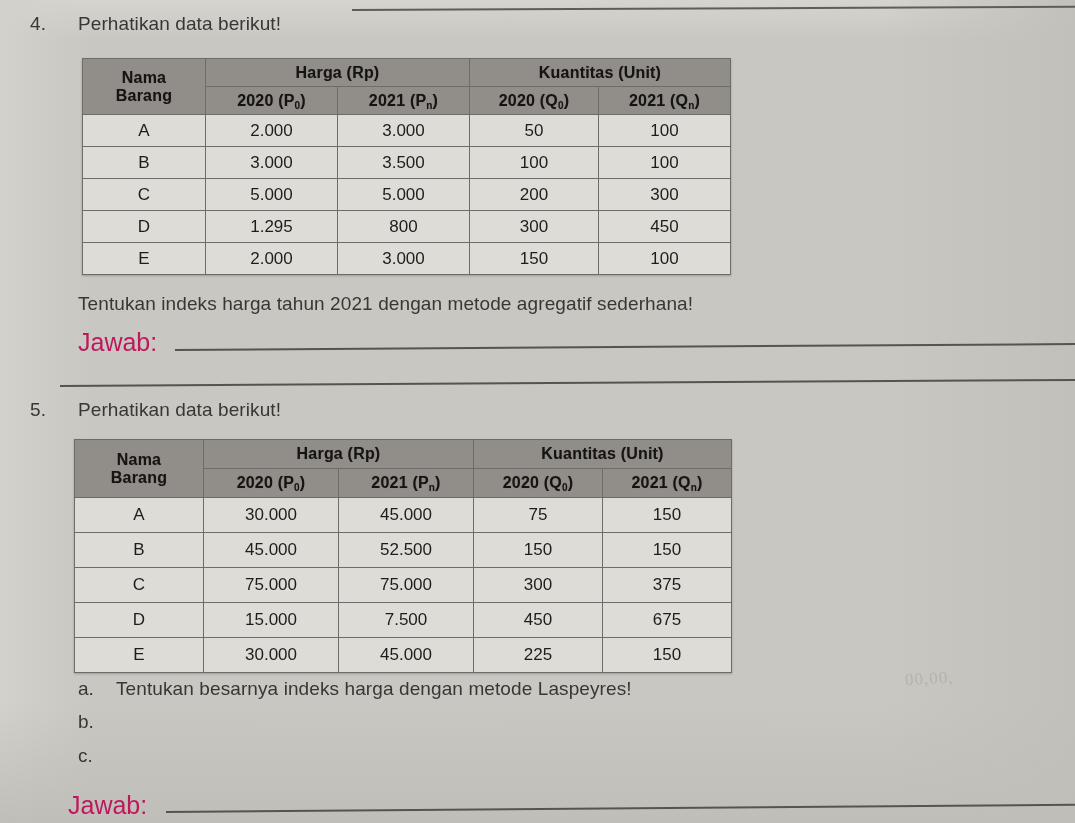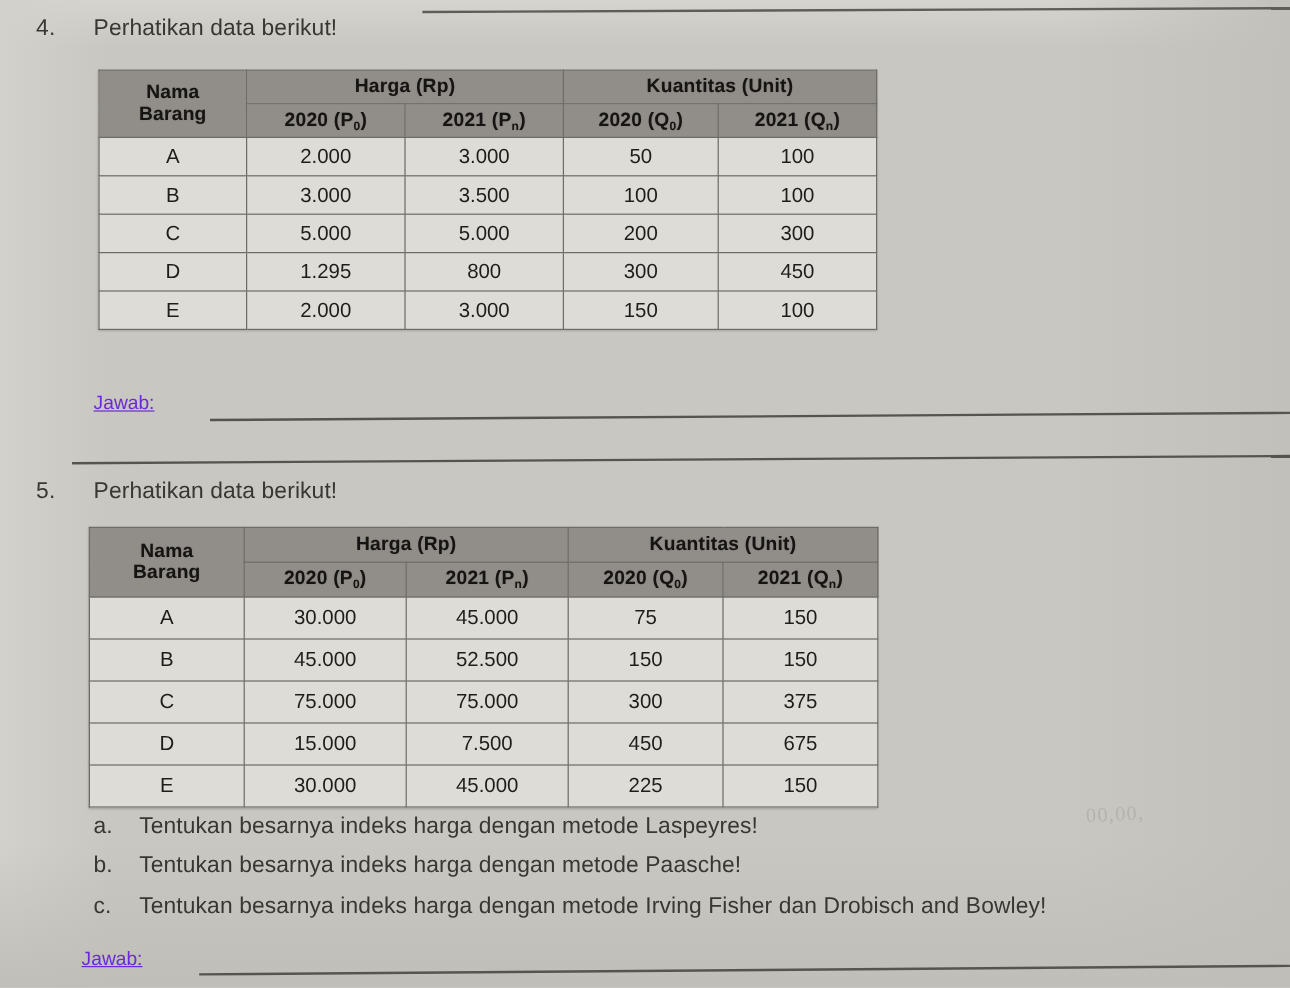--- a/index.html
+++ b/index.html
@@ -112,23 +112,22 @@
   #table-harga-2 .c-pn     { width: 134px; }
   #table-harga-2 .c-q0     { width: 128px; }
   #table-harga-2 .c-qn     { width: 128px; }
   #table-harga-2 thead tr:first-child th { height: 28px; }
   #table-harga-2 thead tr:nth-child(2) th { height: 28px; }
   #table-harga-2 tbody td { height: 34px; font-size: 17px; }
 
   
   .jawab-label {
     position: absolute;
-    font-size: 16px;
-    color: #6d28d9;
-    text-decoration: underline;
+    font-size: 25px;
+    color: #be185d;
   }
   .rule {
     position: absolute;
     height: 0;
     border-top: 2px solid #56544f;
     transform-origin: left center;
   }
   #answer-rule-4a { left: 175px; top: 349px; width: 900px; transform: rotate(-0.38deg); }
   #answer-rule-4b { left: 60px;  top: 385px; width: 1015px; transform: rotate(-0.34deg); }
   #answer-rule-5a { left: 166px; top: 811px; width: 909px; transform: rotate(-0.45deg); }
@@ -215,20 +214,21 @@
         <tr>
           <td class="c-nama">E</td>
           <td class="c-p0">2.000</td>
           <td class="c-pn">3.000</td>
           <td class="c-q0">150</td>
           <td class="c-qn">100</td>
         </tr>
       </tbody>
   </table>
 
+  <div class="qtext" style="left:78px; top:293px;">Tentukan indeks harga tahun 2021 dengan metode agregatif sederhana!</div>
 
   <div class="jawab-label" style="left:78px; top:328px;">Jawab:</div>
   <div class="rule" id="answer-rule-4a"></div>
   <div class="rule" id="answer-rule-4b"></div>
 
   <div class="qnum" style="left:30px; top:399px;">5.</div>
   <div class="qtext" style="left:78px; top:399px;">Perhatikan data berikut!</div>
 
   <table class="data-table" id="table-harga-2">
     <thead>
@@ -283,23 +283,21 @@
           <td class="c-q0">225</td>
           <td class="c-qn">150</td>
         </tr>
       </tbody>
   </table>
 
   <div class="sub-item-letter" style="left:78px; top:678px;">a.</div>
   <div class="qtext" style="left:116px; top:678px;">Tentukan besarnya indeks harga dengan metode Laspeyres!</div>
 
   <div class="sub-item-letter" style="left:78px; top:711px;">b.</div>
-  <div class="qtext" style="left:116px; top:711px;">Tentukan besarnya indeks harga dengan metode Paasche!</div>
 
   <div class="sub-item-letter" style="left:78px; top:745px;">c.</div>
-  <div class="qtext" style="left:116px; top:745px;">Tentukan besarnya indeks harga dengan metode Irving Fisher dan Drobisch and Bowley!</div>
 
   <div class="pencil-note">00,00,</div>
 
   <div class="jawab-label" style="left:68px; top:791px;">Jawab:</div>
   <div class="rule" id="answer-rule-5a"></div>
 
 </div>
 
 </body></html>

